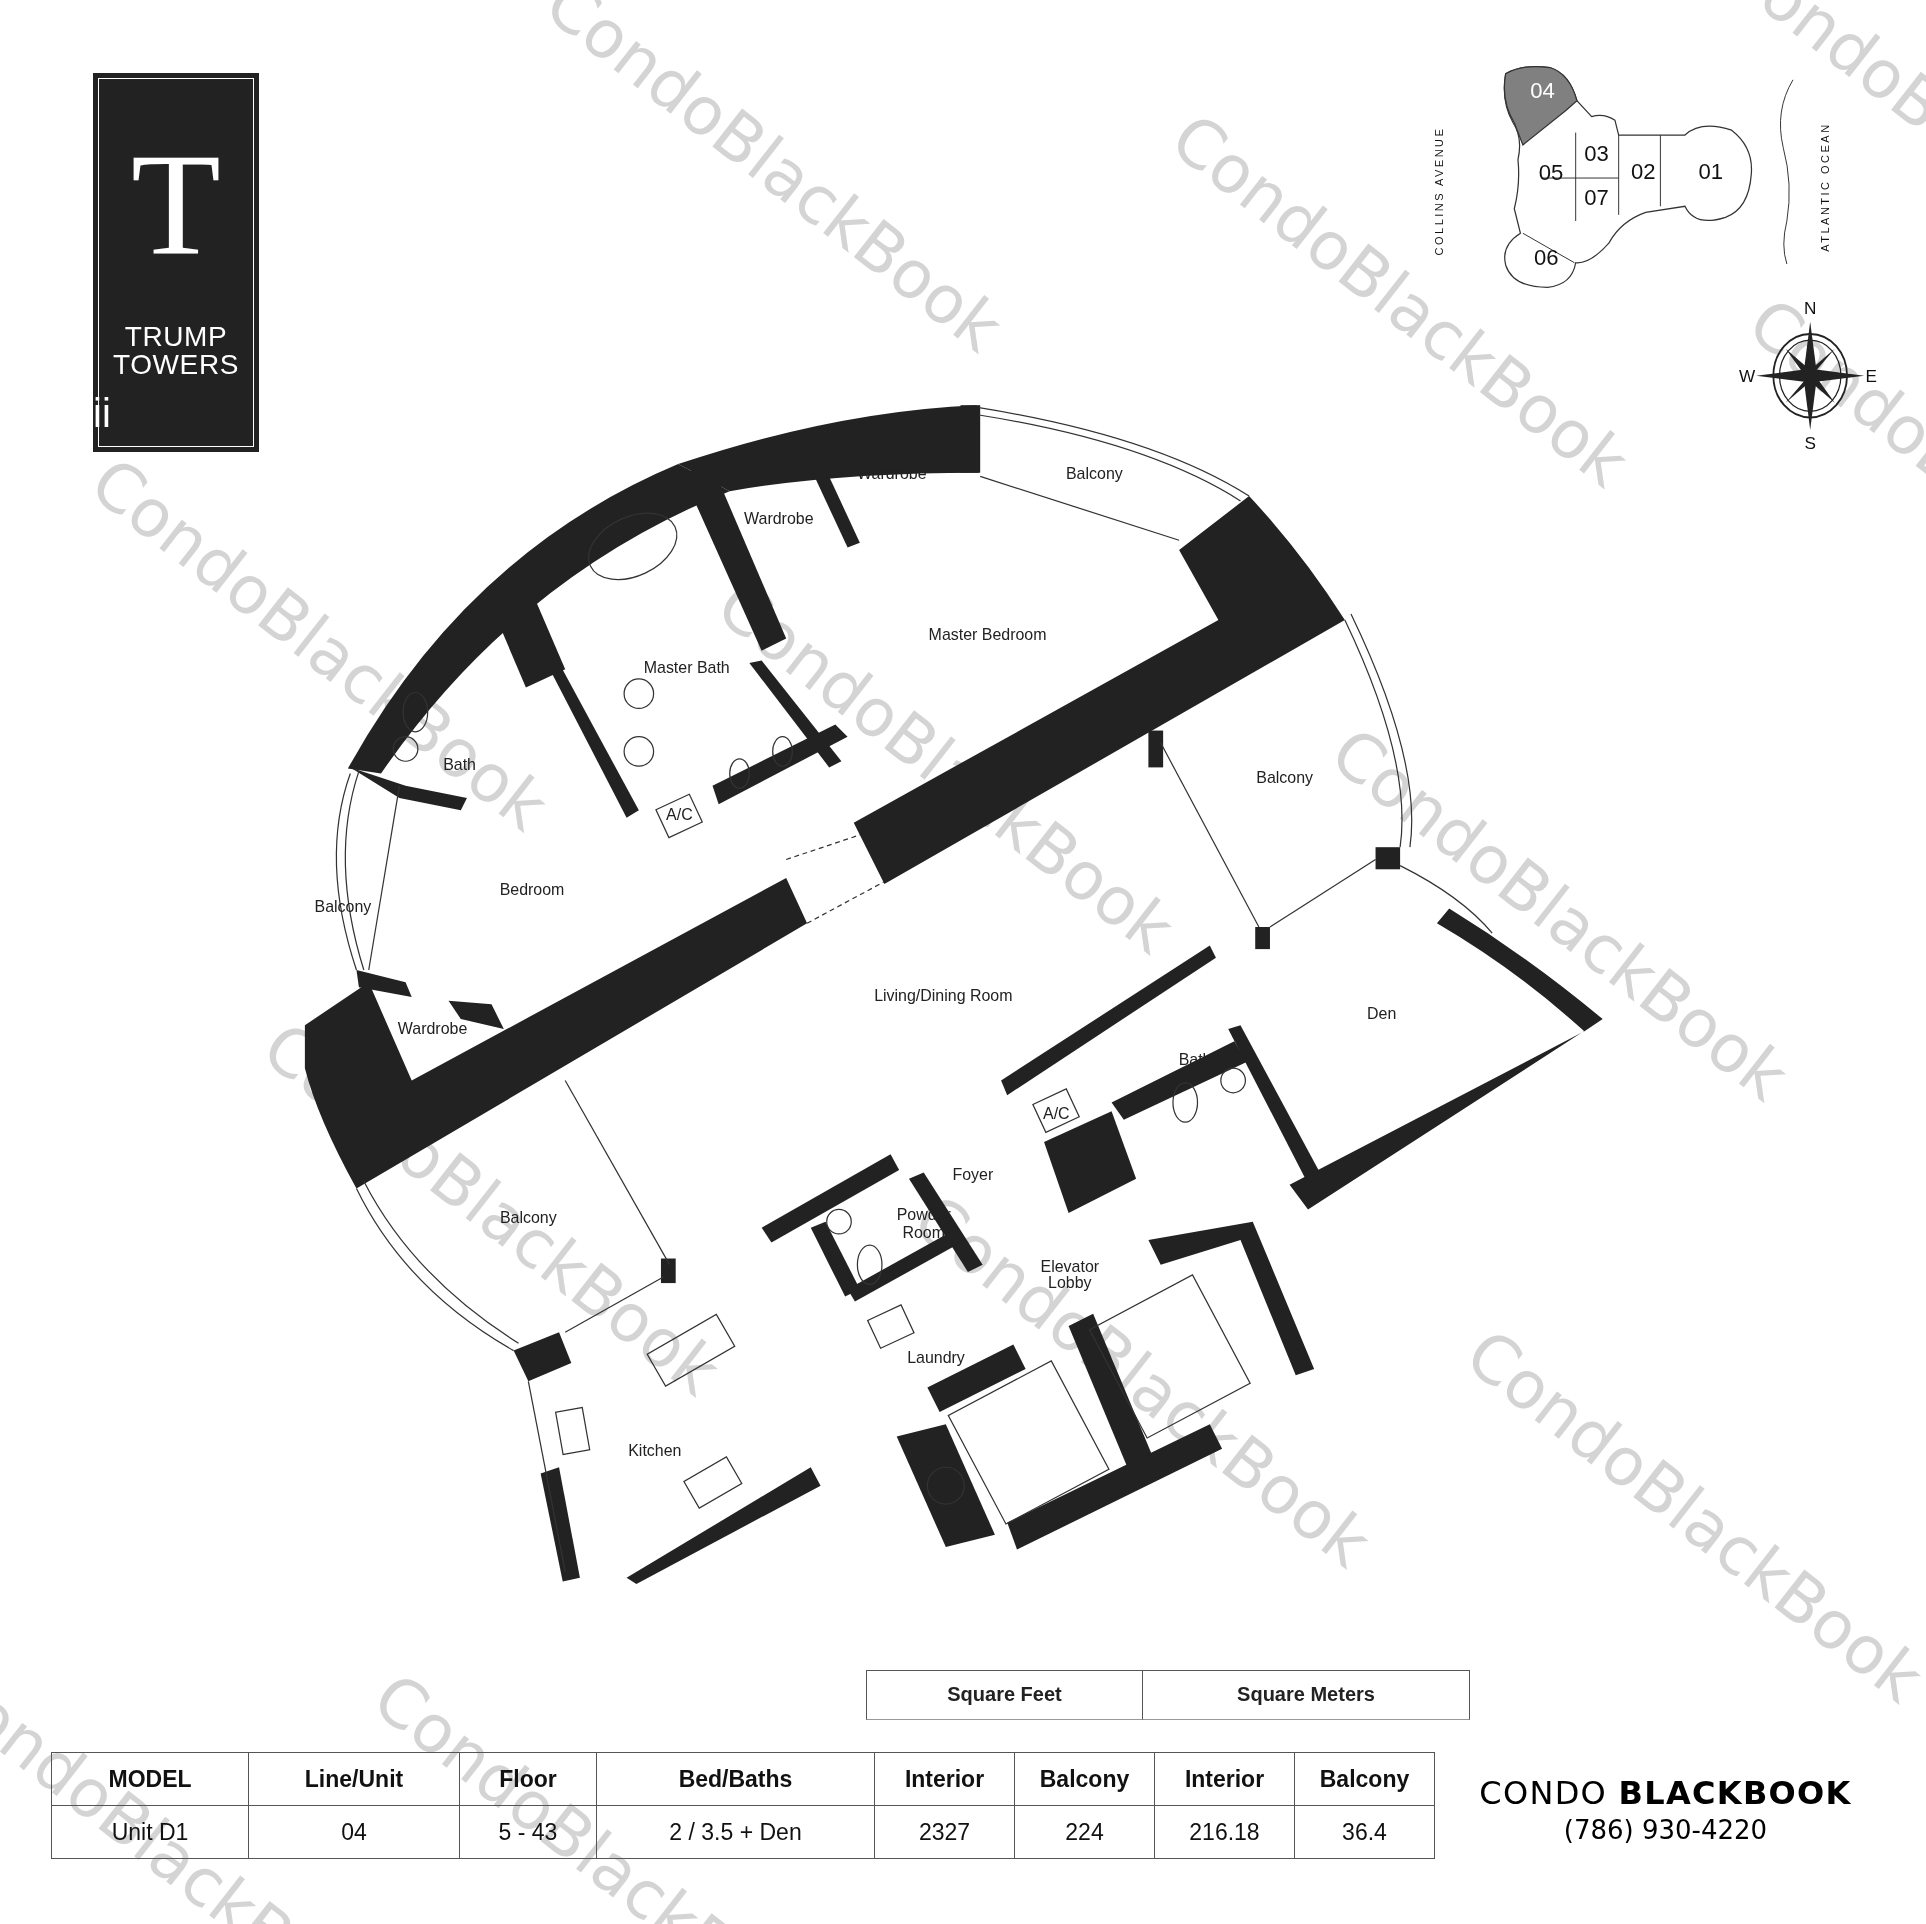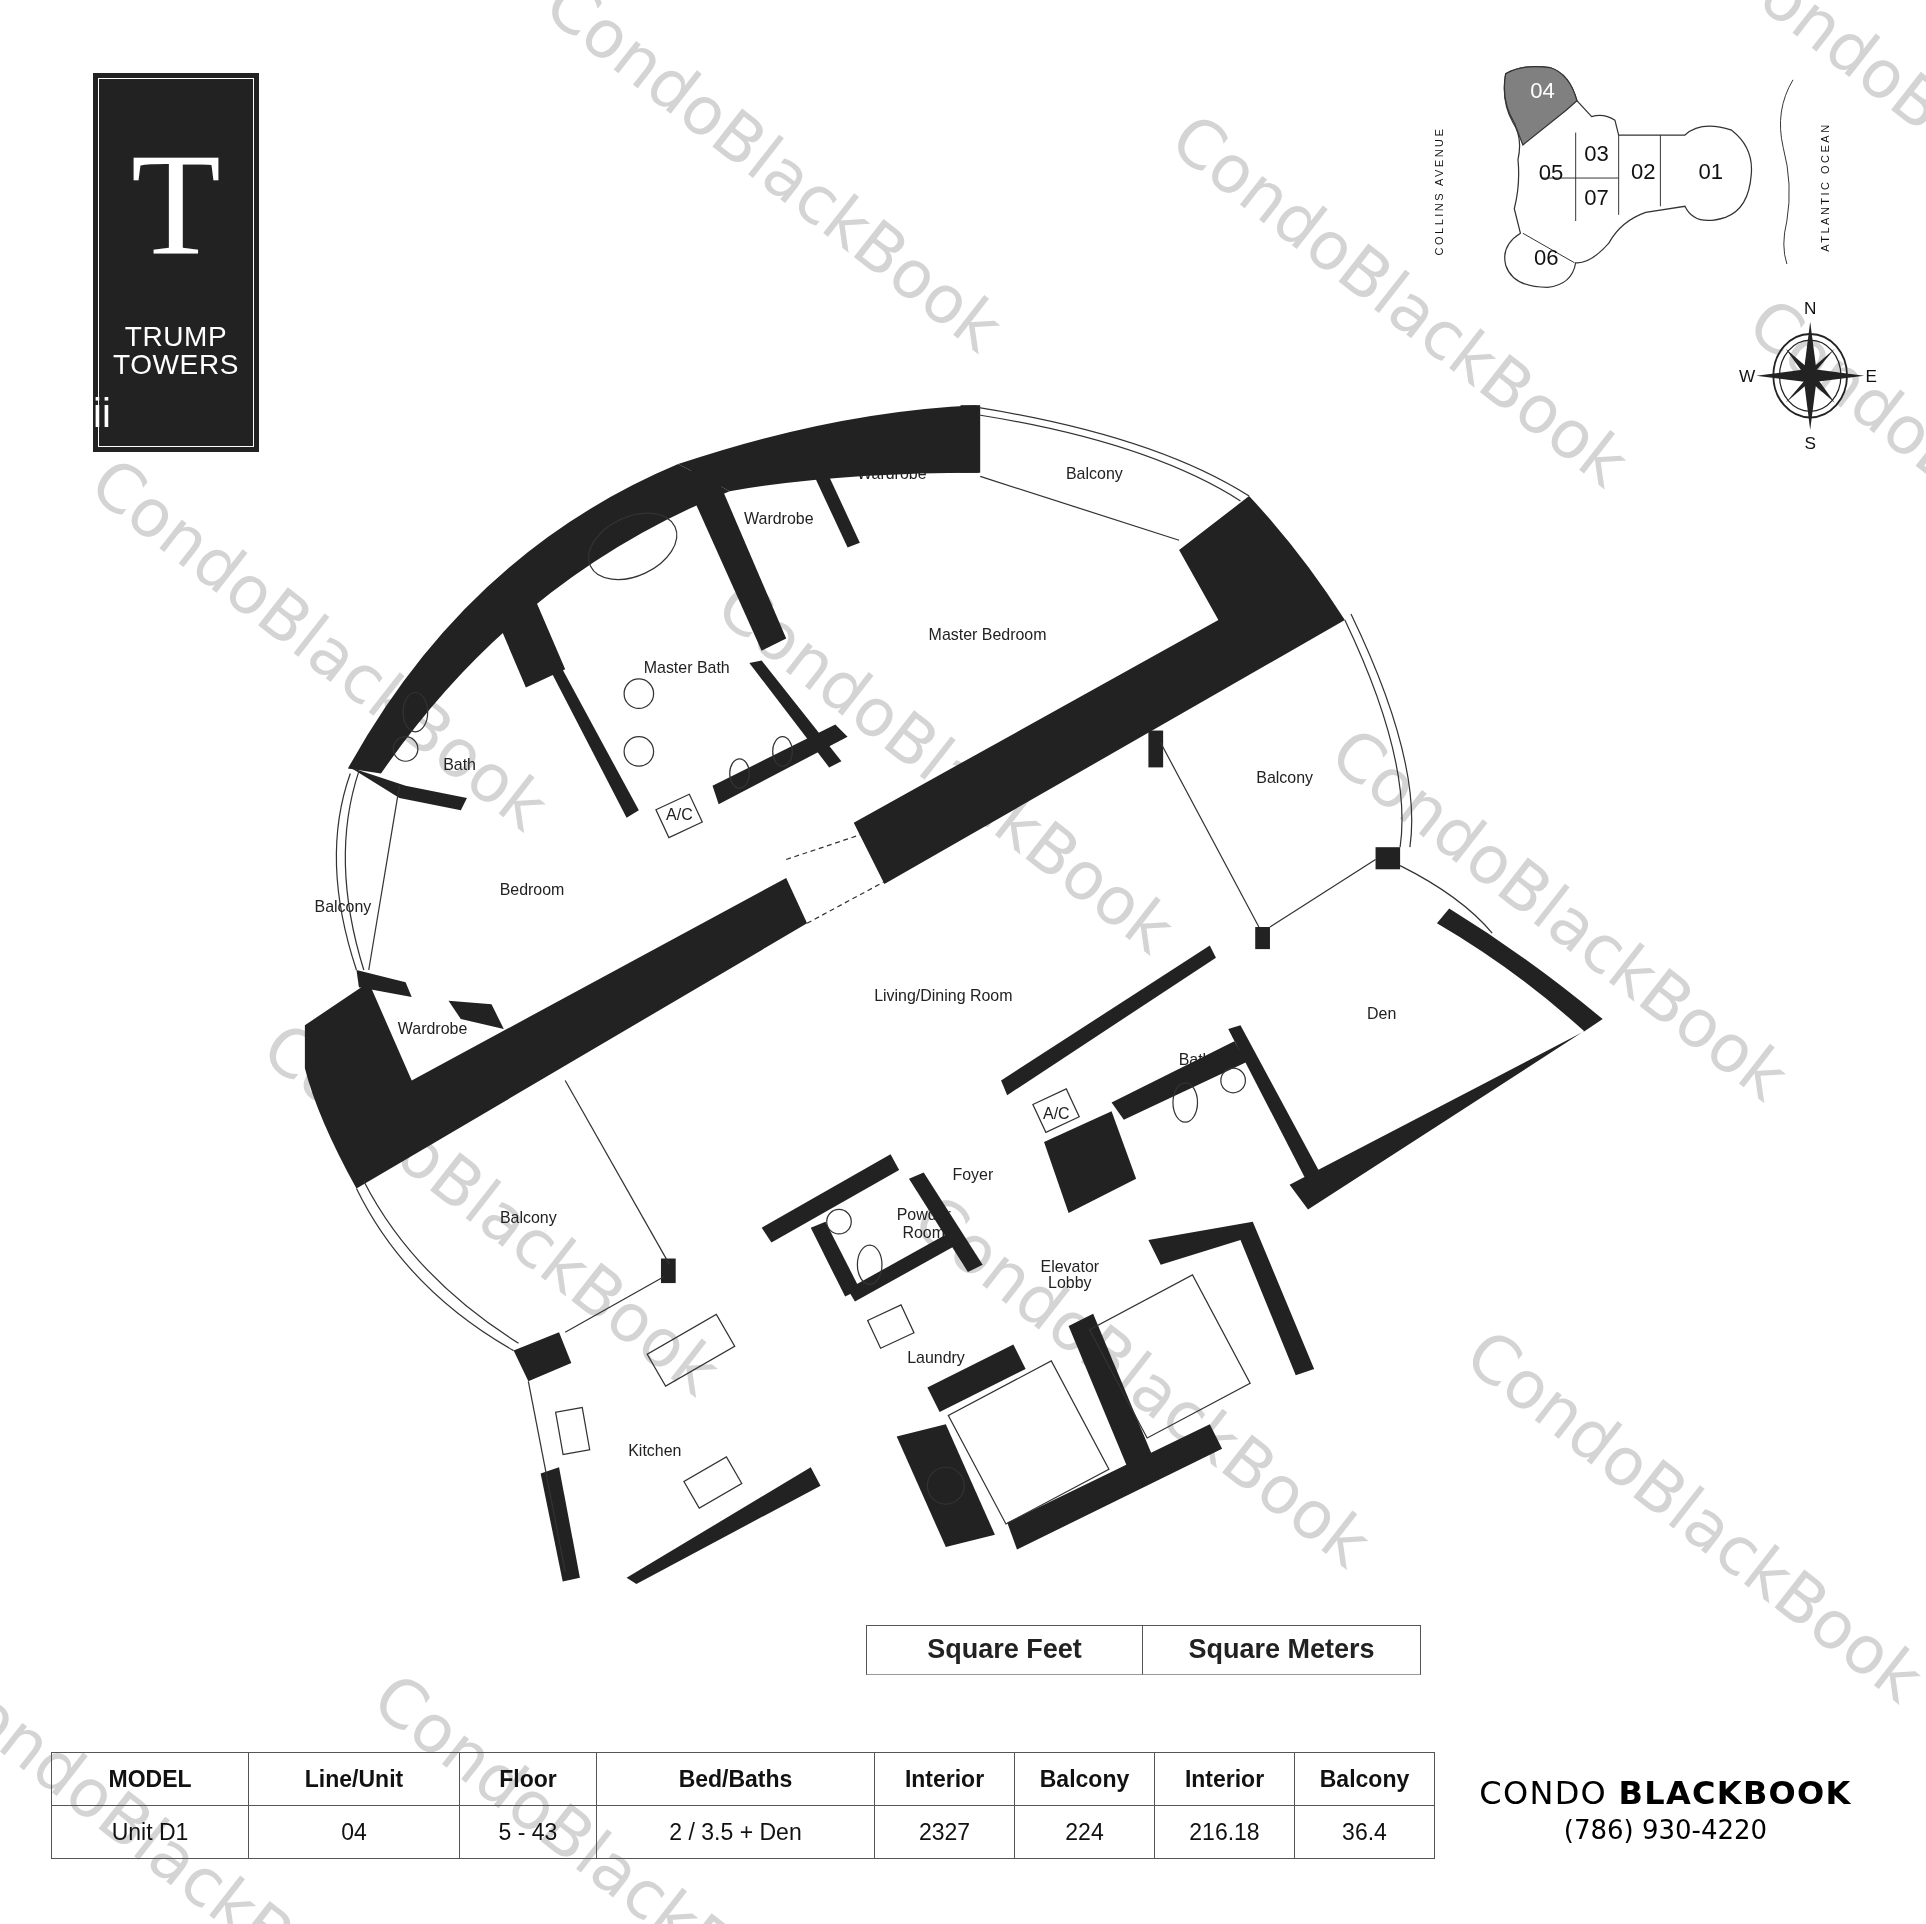--- a/index.html
+++ b/index.html
@@ -10,21 +10,21 @@
   .wm { font-family:"DejaVu Sans", sans-serif; font-size:54px; fill:#d4d4d4; }
   .logo { position:absolute; left:93px; top:73px; width:166px; height:379px; background:#222; box-sizing:border-box; }
   .logo-inner { position:absolute; left:5.1px; top:5.1px; right:5.1px; bottom:5.1px; border:1.9px solid #fff; }
   .logo-t { position:absolute; left:0; right:0; top:58px; text-align:center; color:#fff; font-family:"Liberation Serif", serif; font-size:147px; line-height:147px; }
   .logo-name { position:absolute; left:0; right:0; top:250px; text-align:center; color:#fff; font-family:Liberation Sans, sans-serif; font-size:28px; line-height:28px; letter-spacing:0.6px; }
   .logo-sub { position:absolute; left:0; right:0; top:320px; text-align:left; color:#fff; font-family:"Liberation Sans", sans-serif; font-size:40px; line-height:40px; }
   table.specs { position:absolute; left:51px; top:1698px; border-collapse:collapse; font-family:"Liberation Sans", sans-serif; color:#111; }
   table.specs td, table.specs th { border:1.3px solid #555; text-align:center; font-size:23px;margin-top:12px; }
   table.specs th { font-weight:bold; height:50px; }
   table.specs td { height:50px; }
-  .grp { position:absolute; top:1625px; height:50px; border:1.3px solid #555; border-bottom:1.9px solid #999; box-sizing:border-box; font-weight:bold; font-size:27px; text-align:center; line-height:47px; }
+  .grp { position:absolute; top:1670px; height:50px; border:1.3px solid #555; border-bottom:1.9px solid #999; box-sizing:border-box; font-weight:bold; font-size:20px; text-align:center; line-height:47px; }
   .brand { position:absolute; left:1454px; top:1774px; width:423px; text-align:center; font-family:"DejaVu Sans", sans-serif; color:#000; }
   .brand .l1 { font-size:32px; letter-spacing:1.3px; }
   .brand .l1 b { font-weight:bold; }
   .brand .l2 { font-size:26px; font-weight:normal; margin-top:2.6px; }
 </style>
 </head>
 <body>
 
 <div id="stage">
 
@@ -210,21 +210,21 @@
       <text class="room-label" x="752" y="1008">Room</text>
       <text class="room-label" x="430" y="996">Balcony</text>
       <text class="room-label" x="871" y="1036">Elevator</text>
       <text class="room-label" x="871" y="1049">Lobby</text>
       <text class="room-label" x="762" y="1110">Laundry</text>
       <text class="room-label" x="533" y="1186">Kitchen</text>
     </g>
   </svg>
 
   <div class="grp" style="left:866px; width:277px;">Square Feet</div>
-  <div class="grp" style="left:1142px; width:279px;">Square Meters</div>
+  <div class="grp" style="left:1142px; width:328px;">Square Meters</div>
   <table class="specs" style="top:1752px;">
     <tbody>
         <tr>
       <th style="width:194px">MODEL</th>
       <th style="width:208px">Line/Unit</th>
       <th style="width:134px">Floor</th>
       <th style="width:275px">Bed/Baths</th>
       <th style="width:137px">Interior</th>
       <th style="width:137px">Balcony</th>
       <th style="width:137px">Interior</th>

